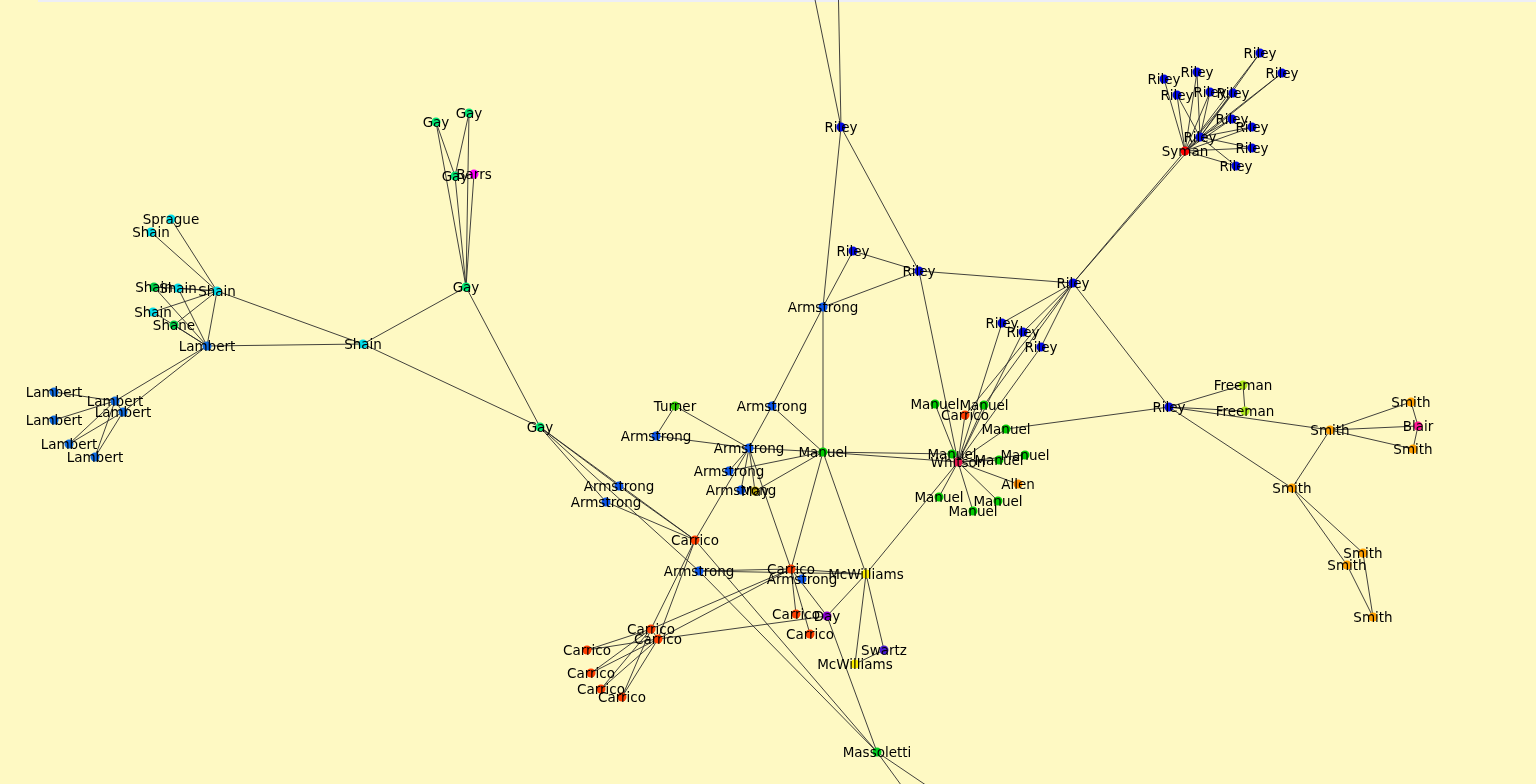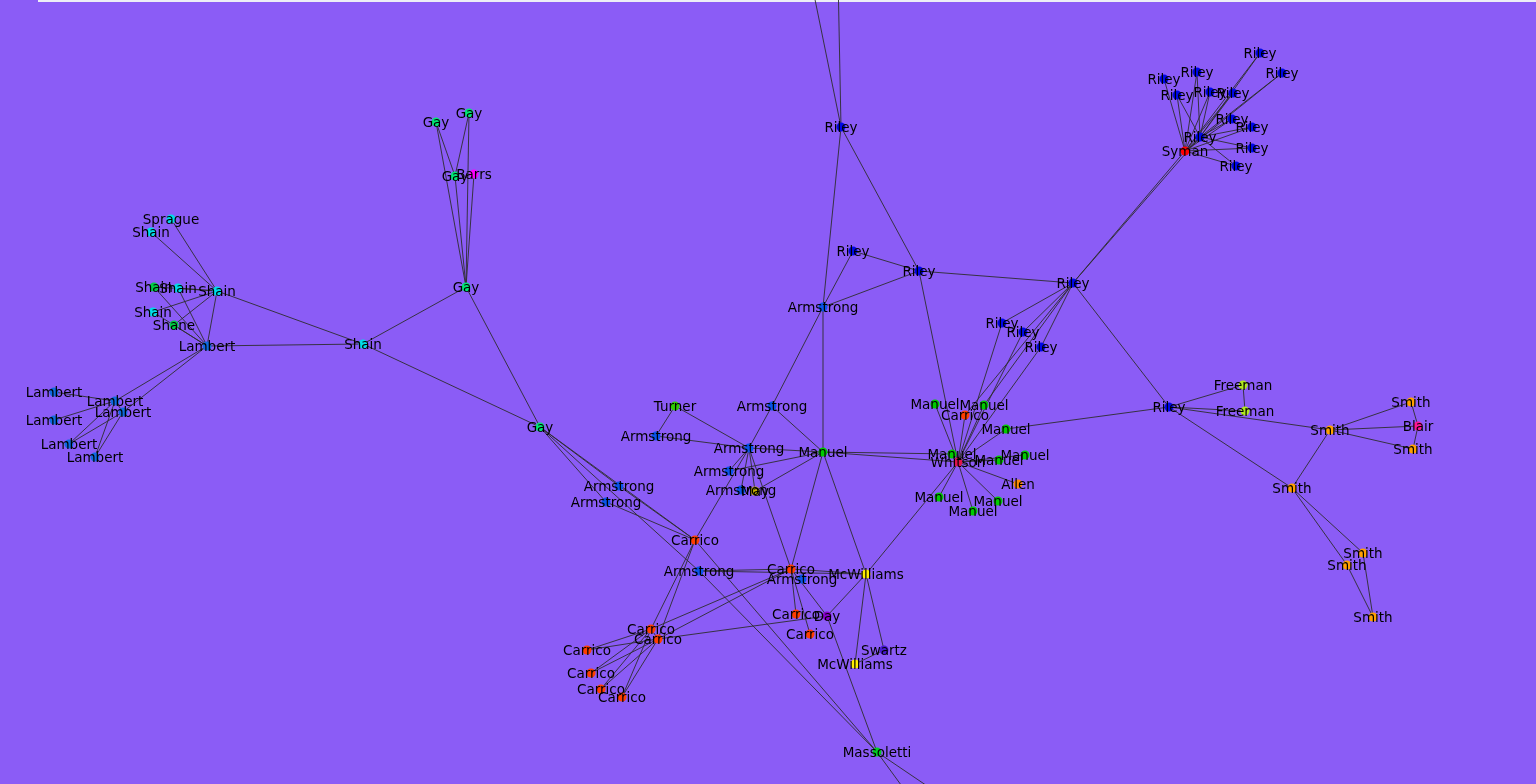--- a/index.html
+++ b/index.html
@@ -1,16 +1,16 @@
 <!DOCTYPE html>
 <html><head>
 <meta charset="utf-8">
 <style>
   html,body{margin:0;padding:0;background:#ffffff;}
-  .stage{position:relative;width:1536px;height:784px;background:#8b5cf6;overflow:hidden;
+  .stage{position:relative;width:1536px;height:784px;background:#fef9c3;overflow:hidden;
          font-family:"DejaVu Sans", sans-serif;text-align:center;}
   .top-strip{position:absolute;top:0;left:38px;right:0;height:2px;background:#edeef6;}
   svg{position:absolute;top:0;left:0;}
   text{font-family:"DejaVu Sans", sans-serif;}
 </style>
 </head>
 <body>
 
 <div class="stage">
   <div class="top-strip"></div>

